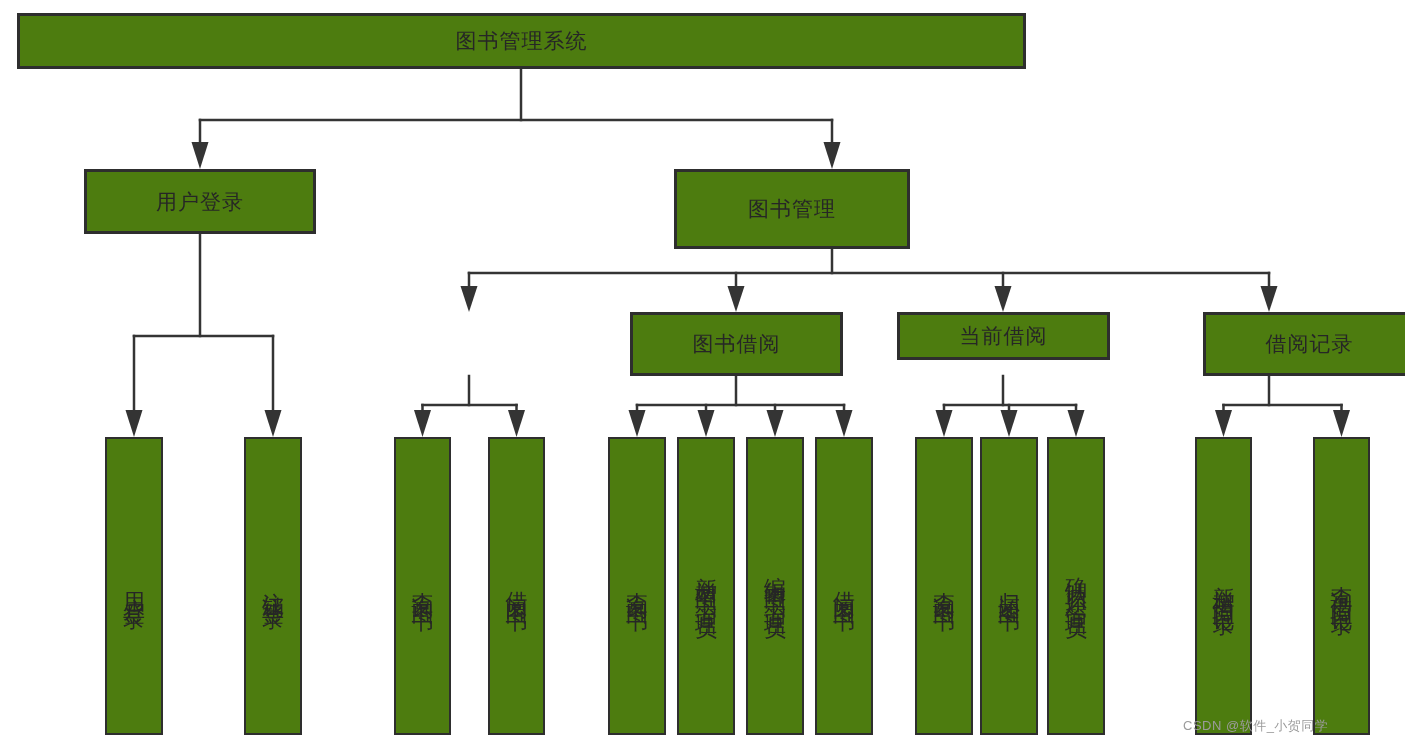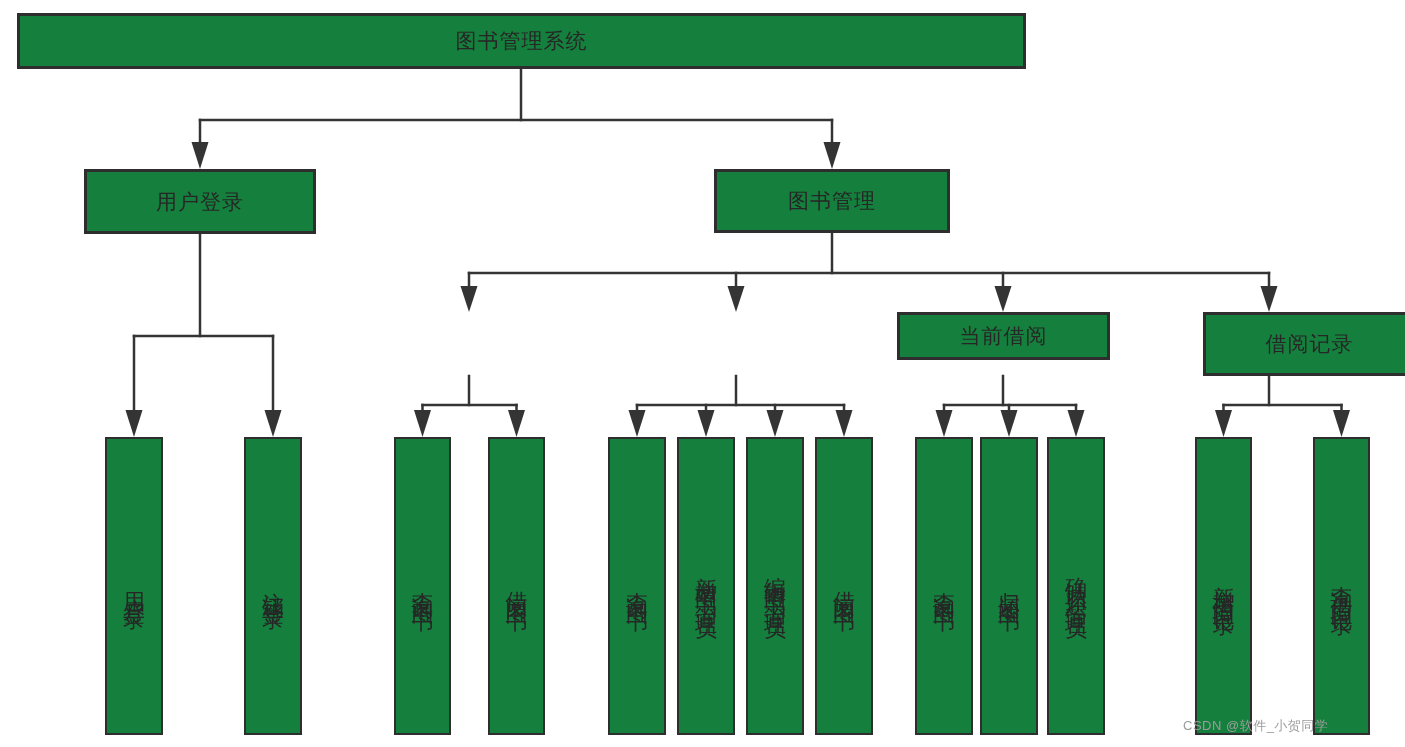--- a/index.html
+++ b/index.html
@@ -16,21 +16,21 @@
     background:var(--bg);
     overflow:hidden;
     font-family:"Liberation Sans","DejaVu Sans",sans-serif;
     color:var(--text);
   }
   .edges{position:absolute;left:0;top:0;pointer-events:none;}
   .edges line{stroke:var(--line);stroke-width:2.5;stroke-linecap:square;}
   .edges polygon{fill:var(--line);}
   .node{
     position:absolute;
-    background:#15803d;
+    background:#4d7c0f;
     border:3px solid var(--border);
     box-sizing:border-box;
     display:flex;align-items:center;justify-content:center;
     font-size:21px;
     letter-spacing:1px;
     white-space:nowrap;
   }
   .leaf{
     border-width:2px;
     writing-mode:vertical-rl;
@@ -125,22 +125,23 @@
       <line x1="1223.5" y1="405" x2="1223.5" y2="414"></line>
       <polygon points="1215,410 1232,410 1223.5,437"></polygon>
       <line x1="1341.5" y1="405" x2="1341.5" y2="414"></line>
       <polygon points="1333,410 1350,410 1341.5,437"></polygon>
     </g>
   </svg>
 
   <div class="node" style="left:17px;top:13px;width:1009px;height:56px">图书管理系统</div>
 
   <div class="node" style="left:84px;top:169px;width:232px;height:65px">用户登录</div>
-  <div class="node" style="left:714px;top:169px;width:236px;height:64px">图书管理</div>
+  <div class="node" style="left:674px;top:169px;width:236px;height:80px">图书管理</div>
 
+  <div class="node" style="left:630px;top:312px;width:213px;height:64px">图书借阅</div>
   <div class="node" style="left:897px;top:312px;width:213px;height:48px">当前借阅</div>
   <div class="node" style="left:1203px;top:312px;width:213px;height:64px">借阅记录</div>
 
   <div class="node leaf" style="left:105px;top:437px;width:58px;height:298px">用户登录</div>
   <div class="node leaf" style="left:244px;top:437px;width:58px;height:298px">注销登录</div>
 
   <div class="node leaf" style="left:394px;top:437px;width:57px;height:298px">查询图书</div>
   <div class="node leaf" style="left:488px;top:437px;width:57px;height:298px">借阅图书</div>
 
   <div class="node leaf" style="left:608px;top:437px;width:58px;height:298px">查询图书</div>

